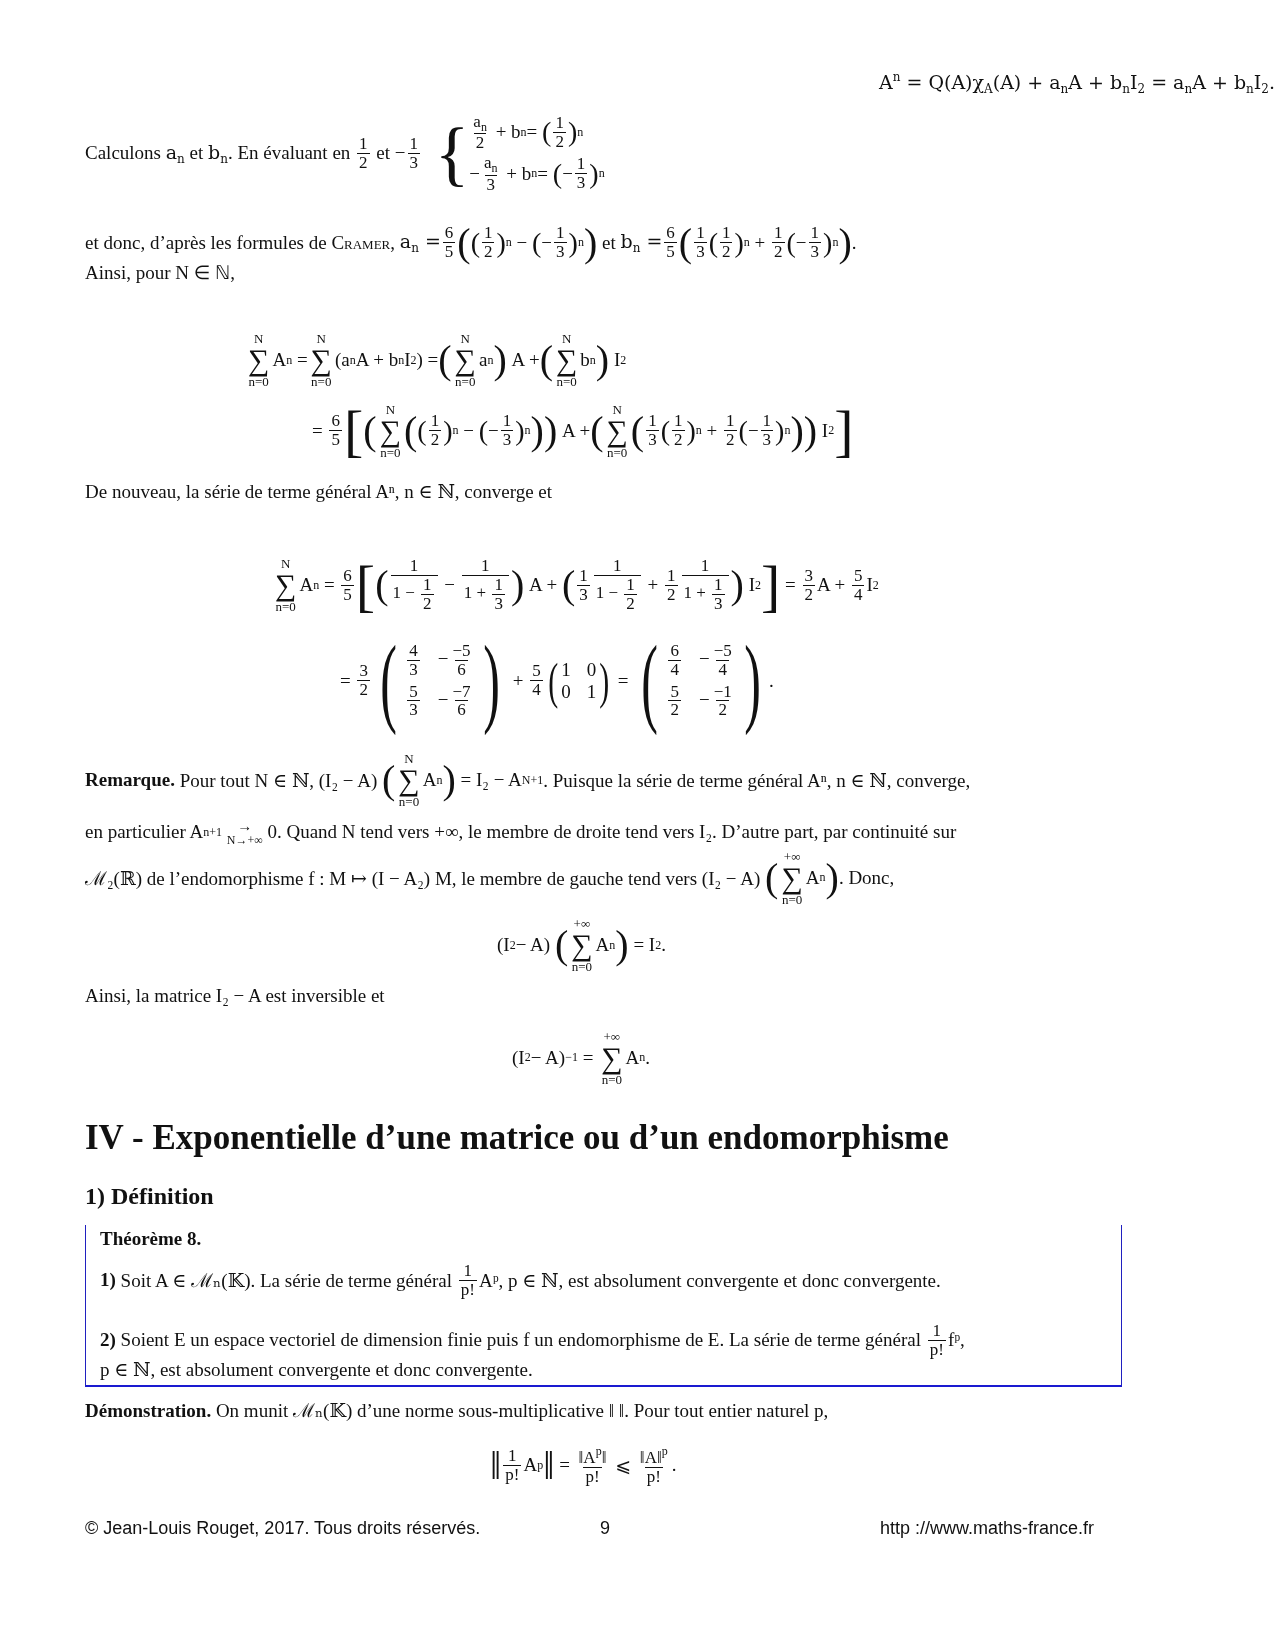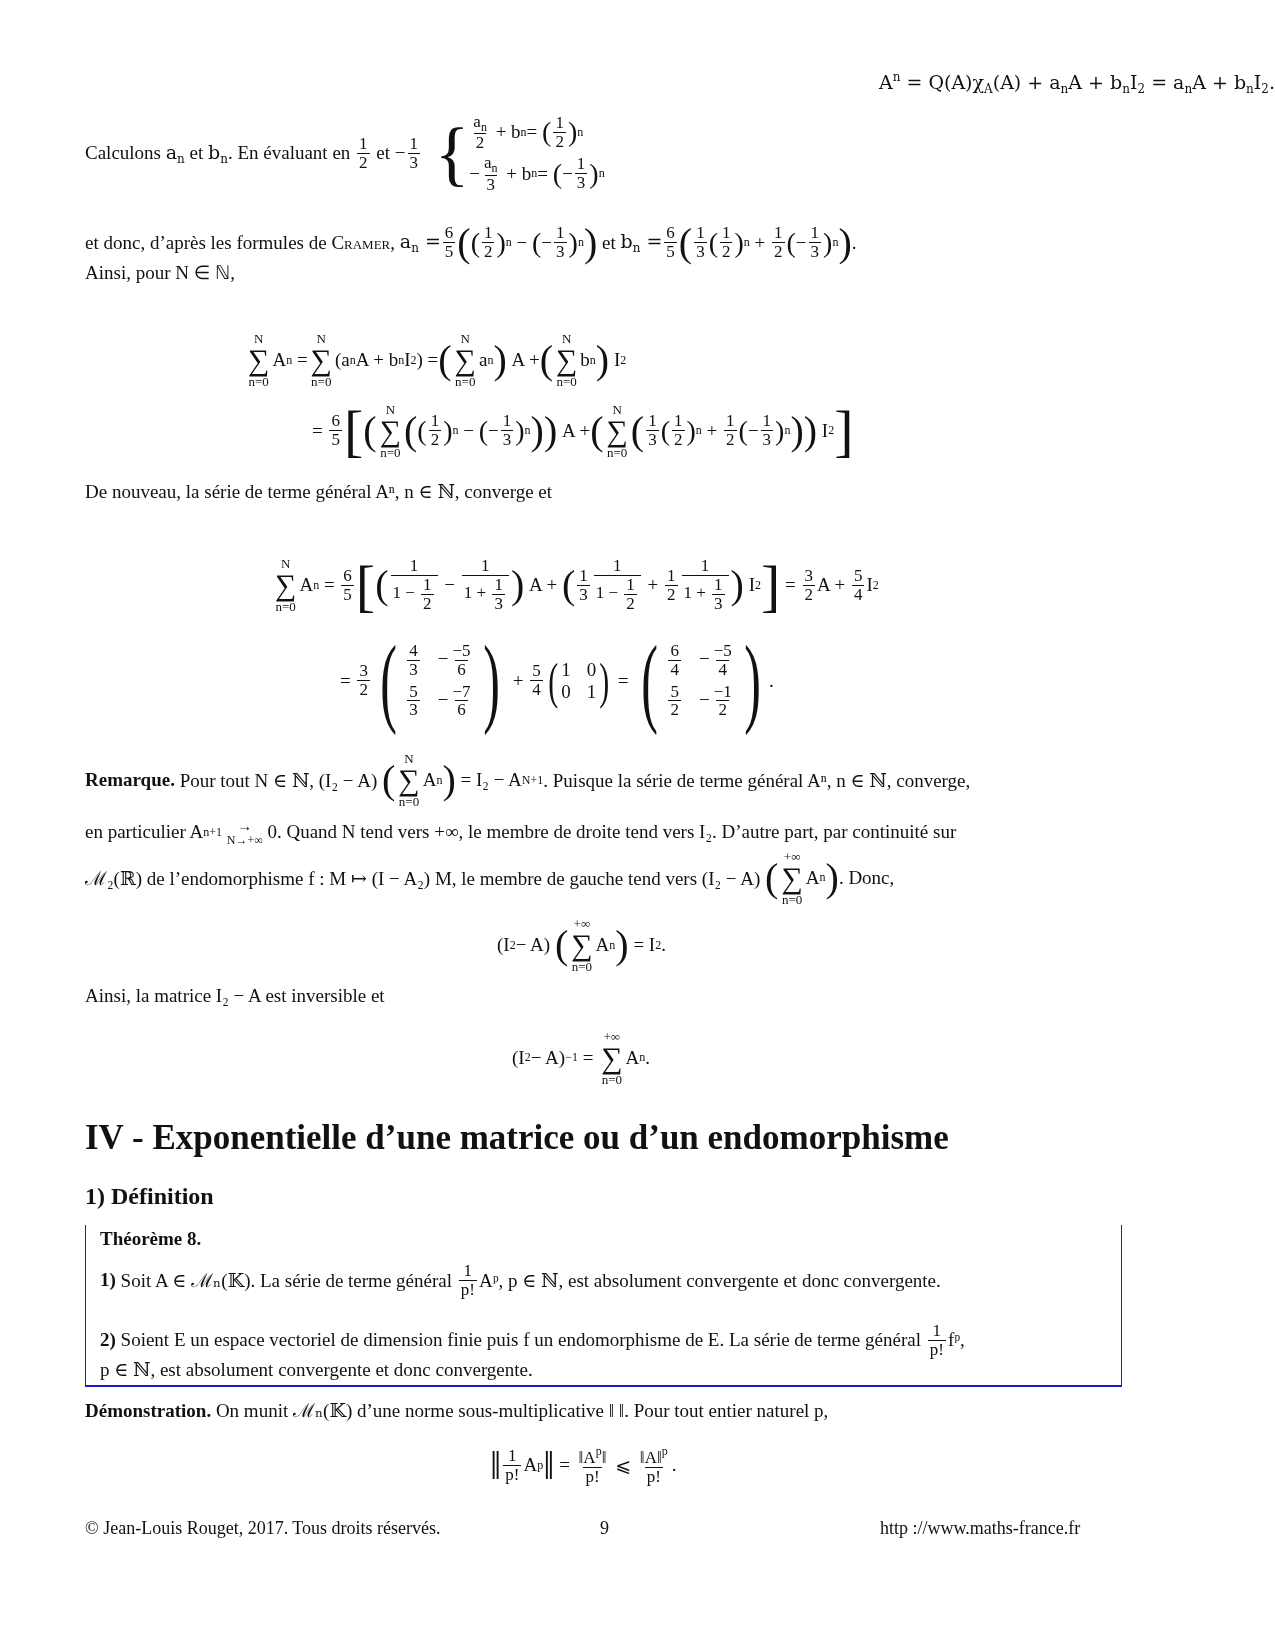--- a/index.html
+++ b/index.html
@@ -25,21 +25,21 @@
   .mat-wrap { display: inline-flex; align-items: center; }
   .mat-paren { font-size: 100px; font-weight: 100; line-height: 1; transform: scaleX(0.5); }
   .mat-paren-s { font-size: 50px; font-weight: 100; line-height: 1; transform: scaleX(0.6); }
   .bold { font-weight: bold; }
   .section-title { font-family: "Liberation Serif", serif; font-size: 35px; font-weight: bold; }
   .subsection { font-family: "Liberation Serif", serif; font-size: 24px; font-weight: bold; }
   .theorem-box { position: absolute; left: 85px; top: 1225px; width: 1035px; height: 160px;
                  border-left: 1.5px solid #2020c0; border-right: 1.5px solid #2020c0; border-bottom: 2.5px solid #1a1ad0; }
   .sc { font-variant: small-caps; }
   .brace { font-size: 72px; font-weight: 100; line-height: 1; vertical-align: middle; }
-  .footer { font-family: Liberation Serif, serif; font-size: 18px; }
+  .footer { font-family: Liberation Sans, sans-serif; font-size: 18px; }
 </style>
 </head>
 <body>
 
 <div class="abs center text" style="top:70px;">
   <span class="m">A<sup>n</sup> = Q(A)χ<sub>A</sub>(A) + a<sub>n</sub>A + b<sub>n</sub>I<sub>2</sub> = a<sub>n</sub>A + b<sub>n</sub>I<sub>2</sub>.</span>
 </div>
 
 <div class="abs text eqline" style="left:85px; top:108px; height:90px;">
   <span>Calculons</span>&nbsp;<span class="m">a<sub>n</sub></span>&nbsp;<span>et</span>&nbsp;<span class="m">b<sub>n</sub></span><span>. En évaluant en</span>&nbsp;

